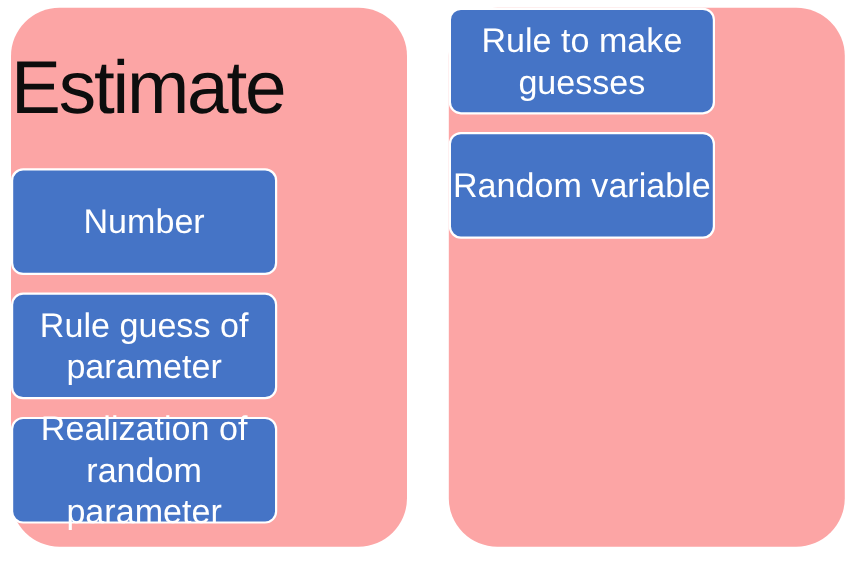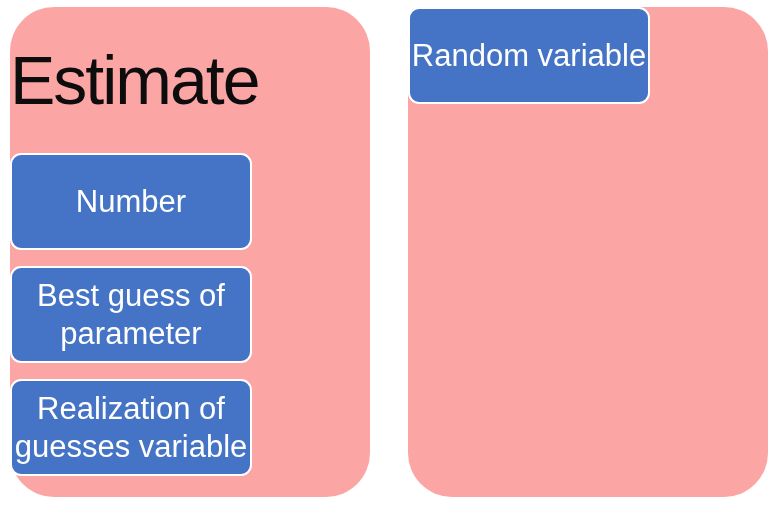--- a/index.html
+++ b/index.html
@@ -69,31 +69,35 @@
 
 <div class="canvas">
 
   <section class="panel panel-left">
     <h1 class="title">Estimate</h1>
     <div class="boxes">
       <div class="box">
         <span class="box-label">Number</span>
       </div>
       <div class="box">
-        <span class="box-label">Best guess of
+        <span class="box-label">Rule guess of
 parameter</span>
       </div>
       <div class="box">
         <span class="box-label">Realization of
-guesses variable</span>
+random parameter</span>
       </div>
     </div>
   </section>
 
   <section class="panel panel-right">
     <div class="boxes">
+      <div class="box">
+        <span class="box-label">Rule to make
+guesses</span>
+      </div>
       <div class="box">
         <span class="box-label">Random variable</span>
       </div>
     </div>
   </section>
 
 </div>
 
 </body></html>

